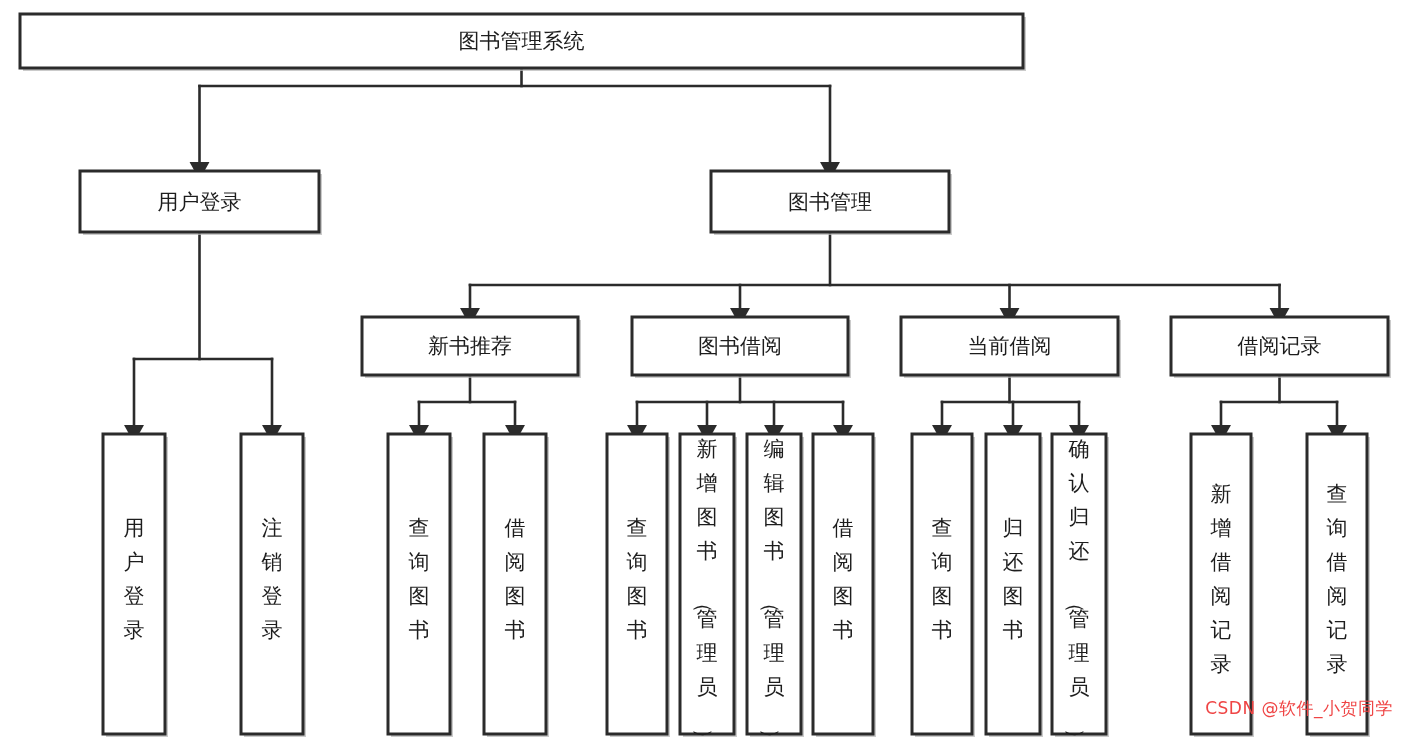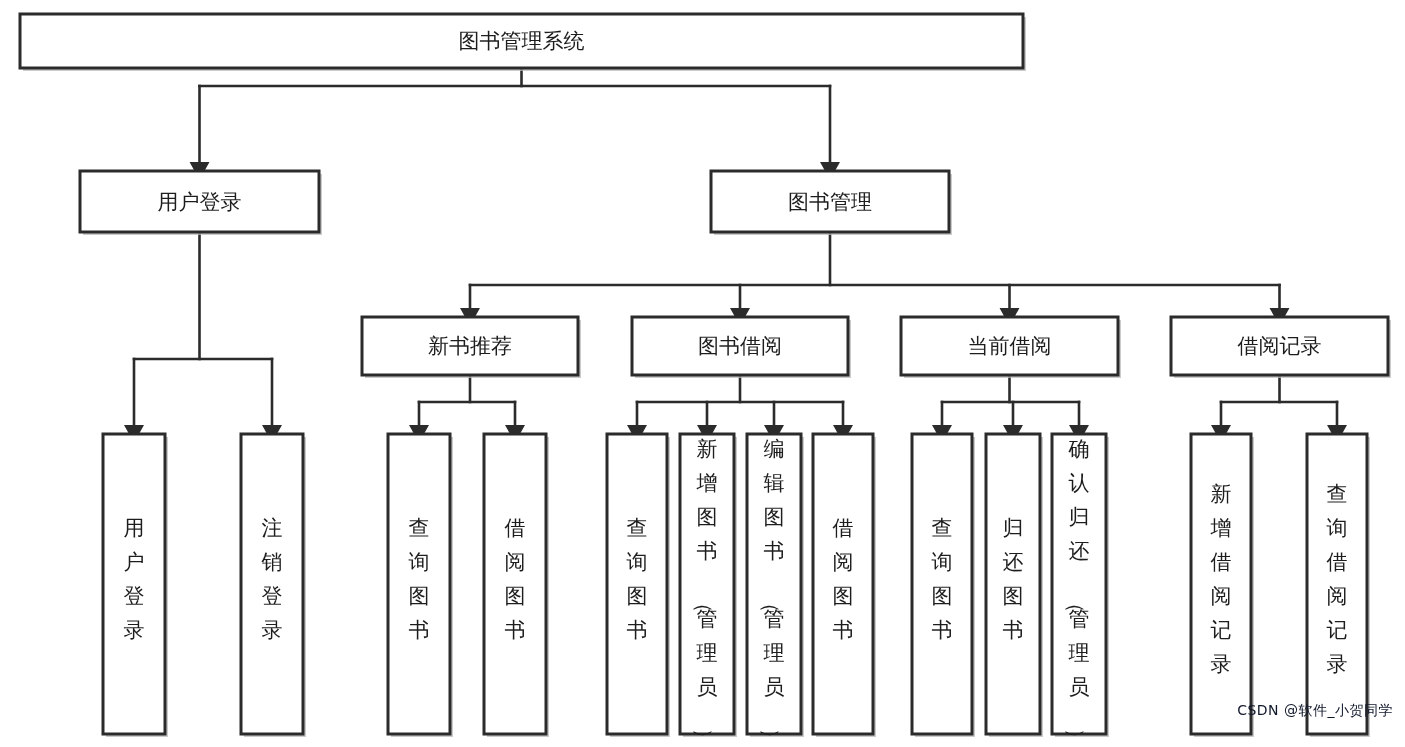--- a/index.html
+++ b/index.html
@@ -53,22 +53,22 @@
   .node-label-vertical {
     fill: #1d1d1d;
     font-family: "DejaVu Sans", "Liberation Sans", sans-serif;
     font-size: 21px;
     text-anchor: middle;
   }
   .watermark {
     position: absolute;
     right: 12px;
     bottom: 6px;
-    color: #0f172a;
-    font-size: 14px;
+    color: #ef4444;
+    font-size: 17px;
     font-family: "DejaVu Sans", "Liberation Sans", sans-serif;
     white-space: nowrap;
     letter-spacing: 0.5px;
   }
 </style>
 </head>
 <body>
 
 <div id="diagram-root">
   <svg class="canvas" id="diagram-svg" viewBox="0 0 1405 747" xmlns="http://www.w3.org/2000/svg">

